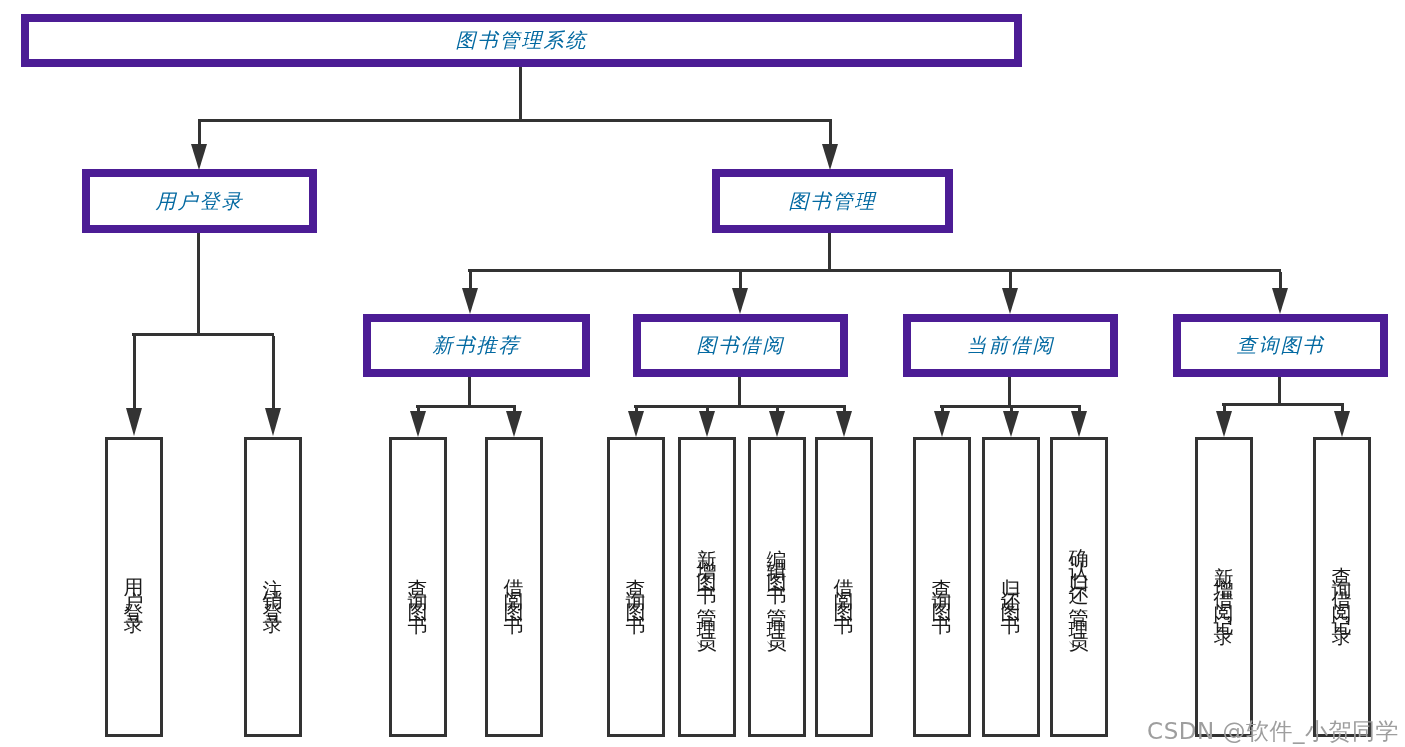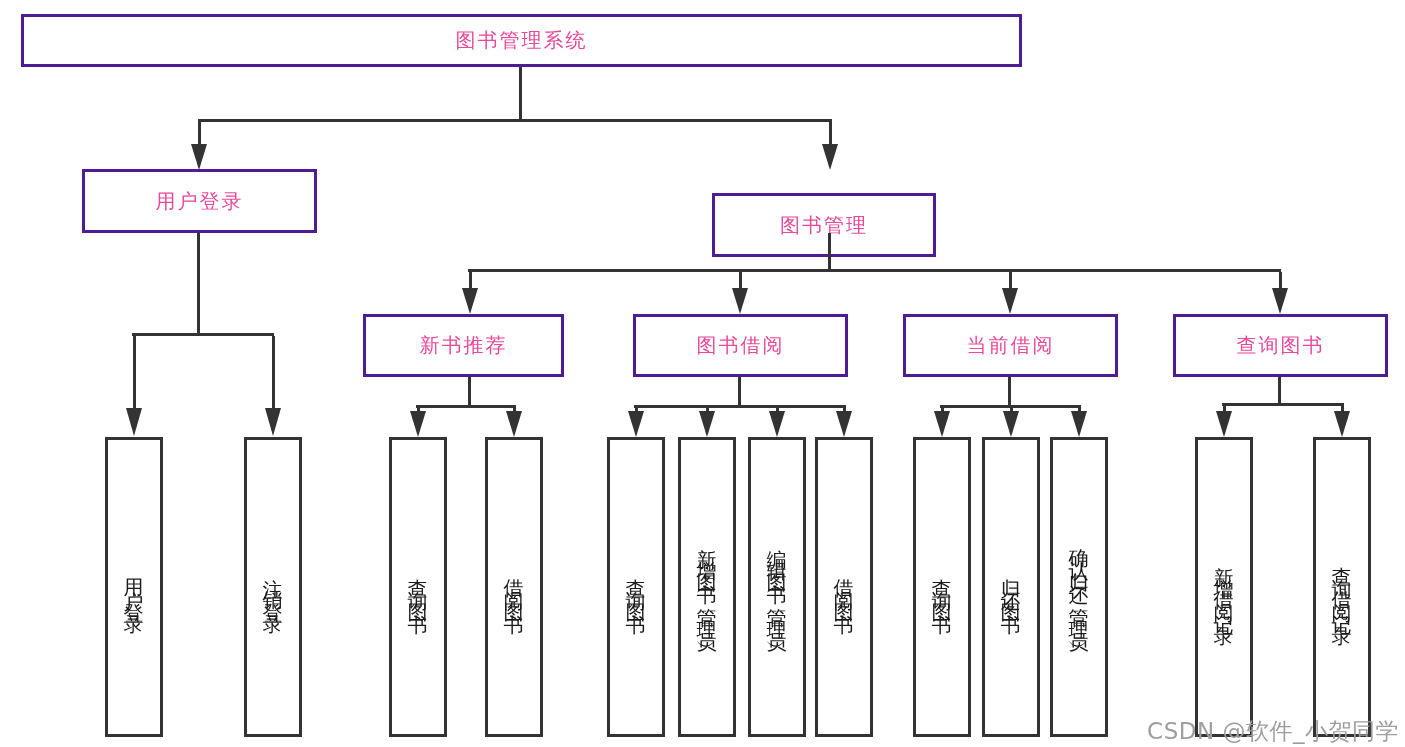--- a/index.html
+++ b/index.html
@@ -6,25 +6,26 @@
   #canvas{
     position:relative;
     width:1405px;height:747px;
     background:#ffffff;
     font-family:"DejaVu Sans","Liberation Sans",sans-serif;
     overflow:hidden;
   }
   .hbox{
     position:absolute;
     box-sizing:border-box;
-    border:3px solid #4c1d95;
+    border:8px solid #4c1d95;
     background:#ffffff;
     display:flex;align-items:center;justify-content:center;
-    font-size:20px;letter-spacing:2px;color:#ec4899;
+    font-size:20px;letter-spacing:2px;color:#0369a1;
     white-space:nowrap;
+    font-style:italic;
   }
   .vbox{
     position:absolute;
     box-sizing:border-box;
     border:3px solid #333333;
     background:#ffffff;
     width:58px;height:300px;top:437px;
     display:flex;align-items:center;justify-content:center;
   }
   .vbox .vtext{
@@ -50,23 +51,23 @@
   }
 </style>
 </head>
 <body>
 
 <div id="canvas">
 
   <div class="hbox" style="left:21px;top:14px;width:1001px;height:53px;">图书管理系统</div>
 
   <div class="hbox" style="left:82px;top:169px;width:235px;height:64px;">用户登录</div>
-  <div class="hbox" style="left:712px;top:169px;width:224px;height:64px;margin-top:24px;">图书管理</div>
+  <div class="hbox" style="left:712px;top:169px;width:241px;height:64px;">图书管理</div>
 
-  <div class="hbox" style="left:363px;top:314px;width:201px;height:63px;">新书推荐</div>
+  <div class="hbox" style="left:363px;top:314px;width:227px;height:63px;">新书推荐</div>
   <div class="hbox" style="left:633px;top:314px;width:215px;height:63px;">图书借阅</div>
   <div class="hbox" style="left:903px;top:314px;width:215px;height:63px;">当前借阅</div>
   <div class="hbox" style="left:1173px;top:314px;width:215px;height:63px;">查询图书</div>
 
   <div class="vbox" style="left:105px;">
     <span class="vtext">用户登录</span>
   </div>
   <div class="vbox" style="left:244px;">
     <span class="vtext">注销登录</span>
   </div>

